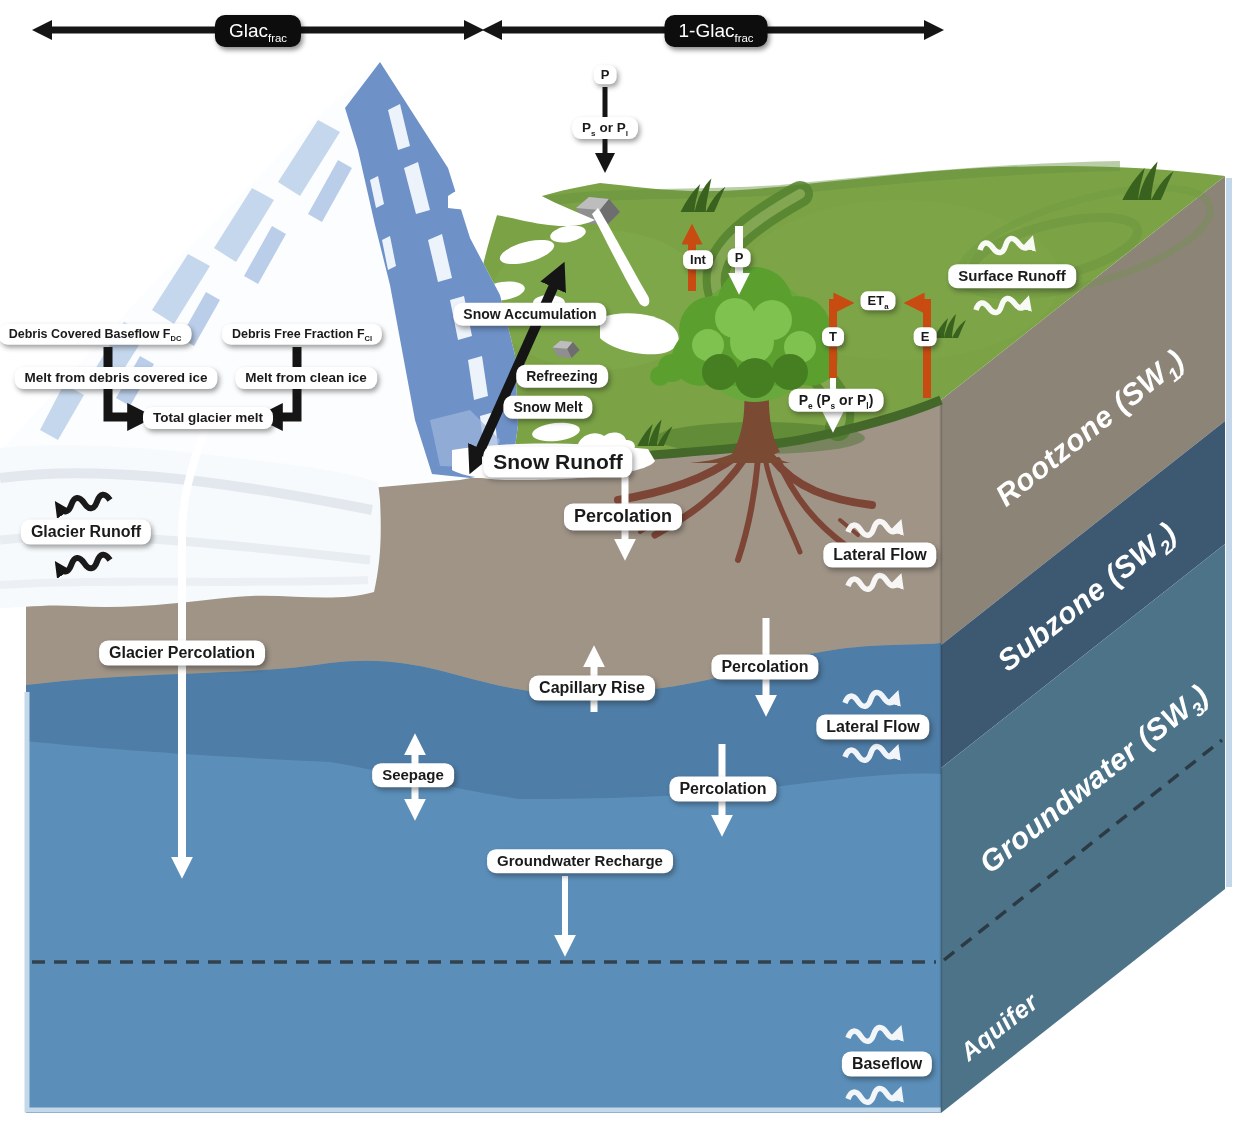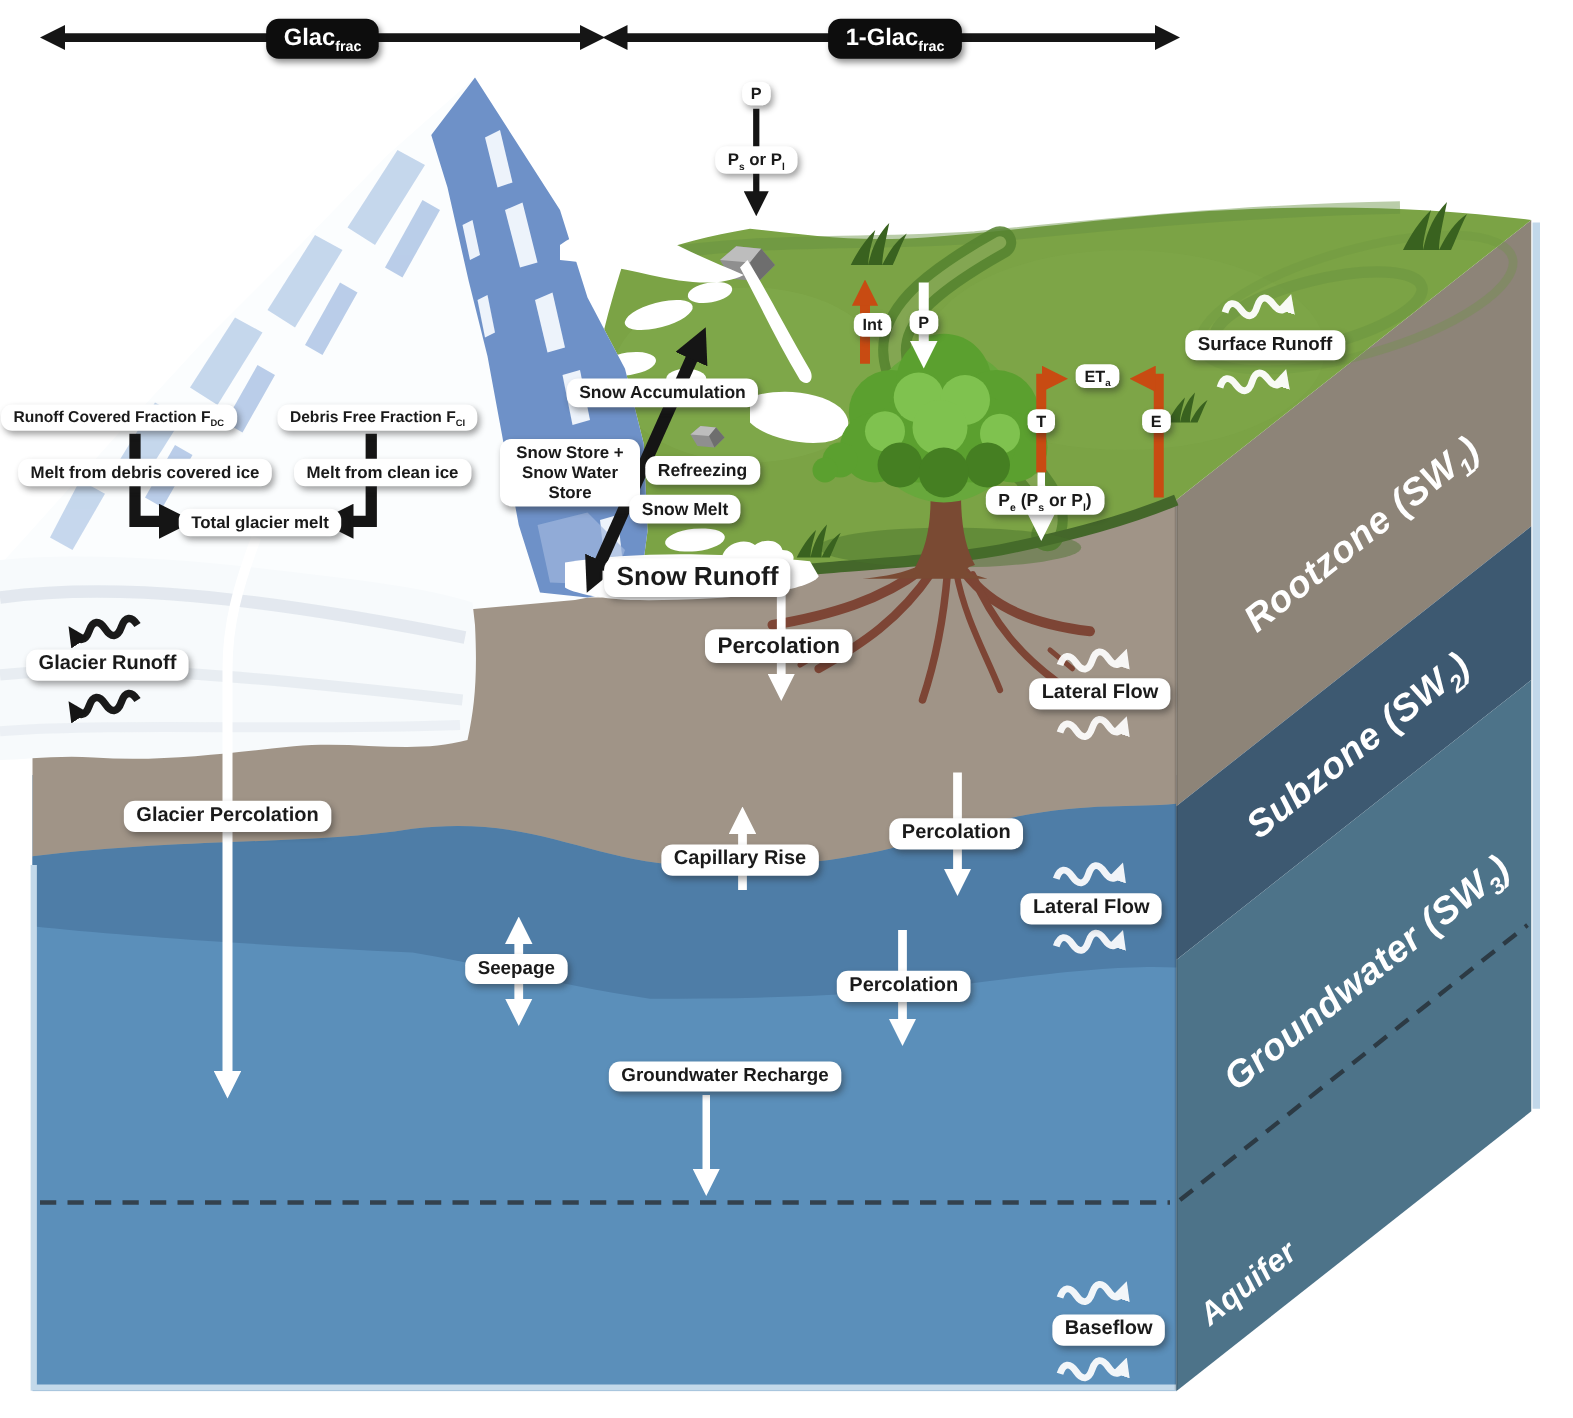--- a/index.html
+++ b/index.html
@@ -8,21 +8,21 @@
   #scene{position:absolute;left:0;top:0;}
   .pill{position:absolute;transform:translate(-50%,-50%);background:#fff;color:#1a1a1a;
         border-radius:9px;padding:3px 10px;font-weight:700;white-space:nowrap;text-align:center;
         box-shadow:2px 3px 5px rgba(30,30,30,.42);line-height:1.18;}
   .pill sub{font-size:60%;line-height:0;}
   .f12{font-size:12.5px;} .f13{font-size:13.5px;} .f14{font-size:14px;}
   .f16{font-size:16px;} .f17{font-size:15px;} .f18{font-size:18px;} .f20{font-size:21px;}
   .small{font-size:13px;padding:2px 7px;border-radius:7px;}
   .wrap{white-space:normal;width:92px;}
   .dark{position:absolute;transform:translate(-50%,-50%);background:#0d0d0d;color:#fff;
-        border-radius:10px;padding:5px 14px;font-weight:700;font-size:19px;white-space:nowrap;
+        border-radius:10px;padding:5px 14px;font-weight:400;font-size:19px;white-space:nowrap;
         box-shadow:2px 3px 5px rgba(0,0,0,.45);}
   .dark sub{font-size:60%;line-height:0;}
   .side-label{position:absolute;color:#fff;font-style:italic;font-weight:700;white-space:nowrap;
         transform:translate(-50%,-50%) rotate(-38.5deg);letter-spacing:.5px;}
   .side-label sub{font-size:62%;line-height:0;}
   .sz30{font-size:30px;} .sz25{font-size:25px;}
 </style>
 </head>
 <body>
 
@@ -251,28 +251,27 @@
     <path transform="translate(848,1099) rotate(-8)" d="M0,0 c4,-8 9,-8 13,0 c4,8 9,8 13,0 c4,-8 9,-8 13,0 c4,8 9,8 13,0" stroke="#ffffff" stroke-width="5.5" fill="none" opacity=".92" marker-end="url(#aWsm)"></path>
   </g>
 </svg>
 
   <div class="dark" style="left:258px;top:31px"><span>Glac</span><sub>frac</sub></div>
   <div class="dark" style="left:716px;top:31px"><span>1-Glac</span><sub>frac</sub></div>
 
   <div class="pill small" style="left:605px;top:75px"><span>P</span></div>
   <div class="pill f13" style="left:605px;top:128px"><span>P</span><sub>s</sub><span> or P</span><sub>l</sub></div>
 
-  <div class="pill f12" style="left:95px;top:334px"><span>Runoff Covered Fraction F</span><sub>DC</sub></div>
+  <div class="pill f12" style="left:95px;top:334px"><span>Debris Covered Baseflow F</span><sub>DC</sub></div>
   <div class="pill f12" style="left:302px;top:334px"><span>Debris Free Fraction F</span><sub>CI</sub></div>
   <div class="pill f13" style="left:116px;top:378px"><span>Melt from debris covered ice</span></div>
   <div class="pill f13" style="left:306px;top:378px"><span>Melt from clean ice</span></div>
   <div class="pill f13" style="left:208px;top:418px"><span>Total glacier melt</span></div>
 
   <div class="pill f14" style="left:530px;top:314px"><span>Snow Accumulation</span></div>
-  <div class="pill f13 wrap" style="left:456px;top:378px"><span>Snow Store + Snow Water Store</span></div>
   <div class="pill f14" style="left:562px;top:376px"><span>Refreezing</span></div>
   <div class="pill f14" style="left:548px;top:407px"><span>Snow Melt</span></div>
   <div class="pill f20" style="left:558px;top:462px"><span>Snow Runoff</span></div>
 
   <div class="pill f16" style="left:86px;top:532px"><span>Glacier Runoff</span></div>
   <div class="pill f16" style="left:182px;top:653px"><span>Glacier Percolation</span></div>
 
   <div class="pill small" style="left:698px;top:260px"><span>Int</span></div>
   <div class="pill small" style="left:739px;top:258px"><span>P</span></div>
   <div class="pill small" style="left:833px;top:337px"><span>T</span></div>

